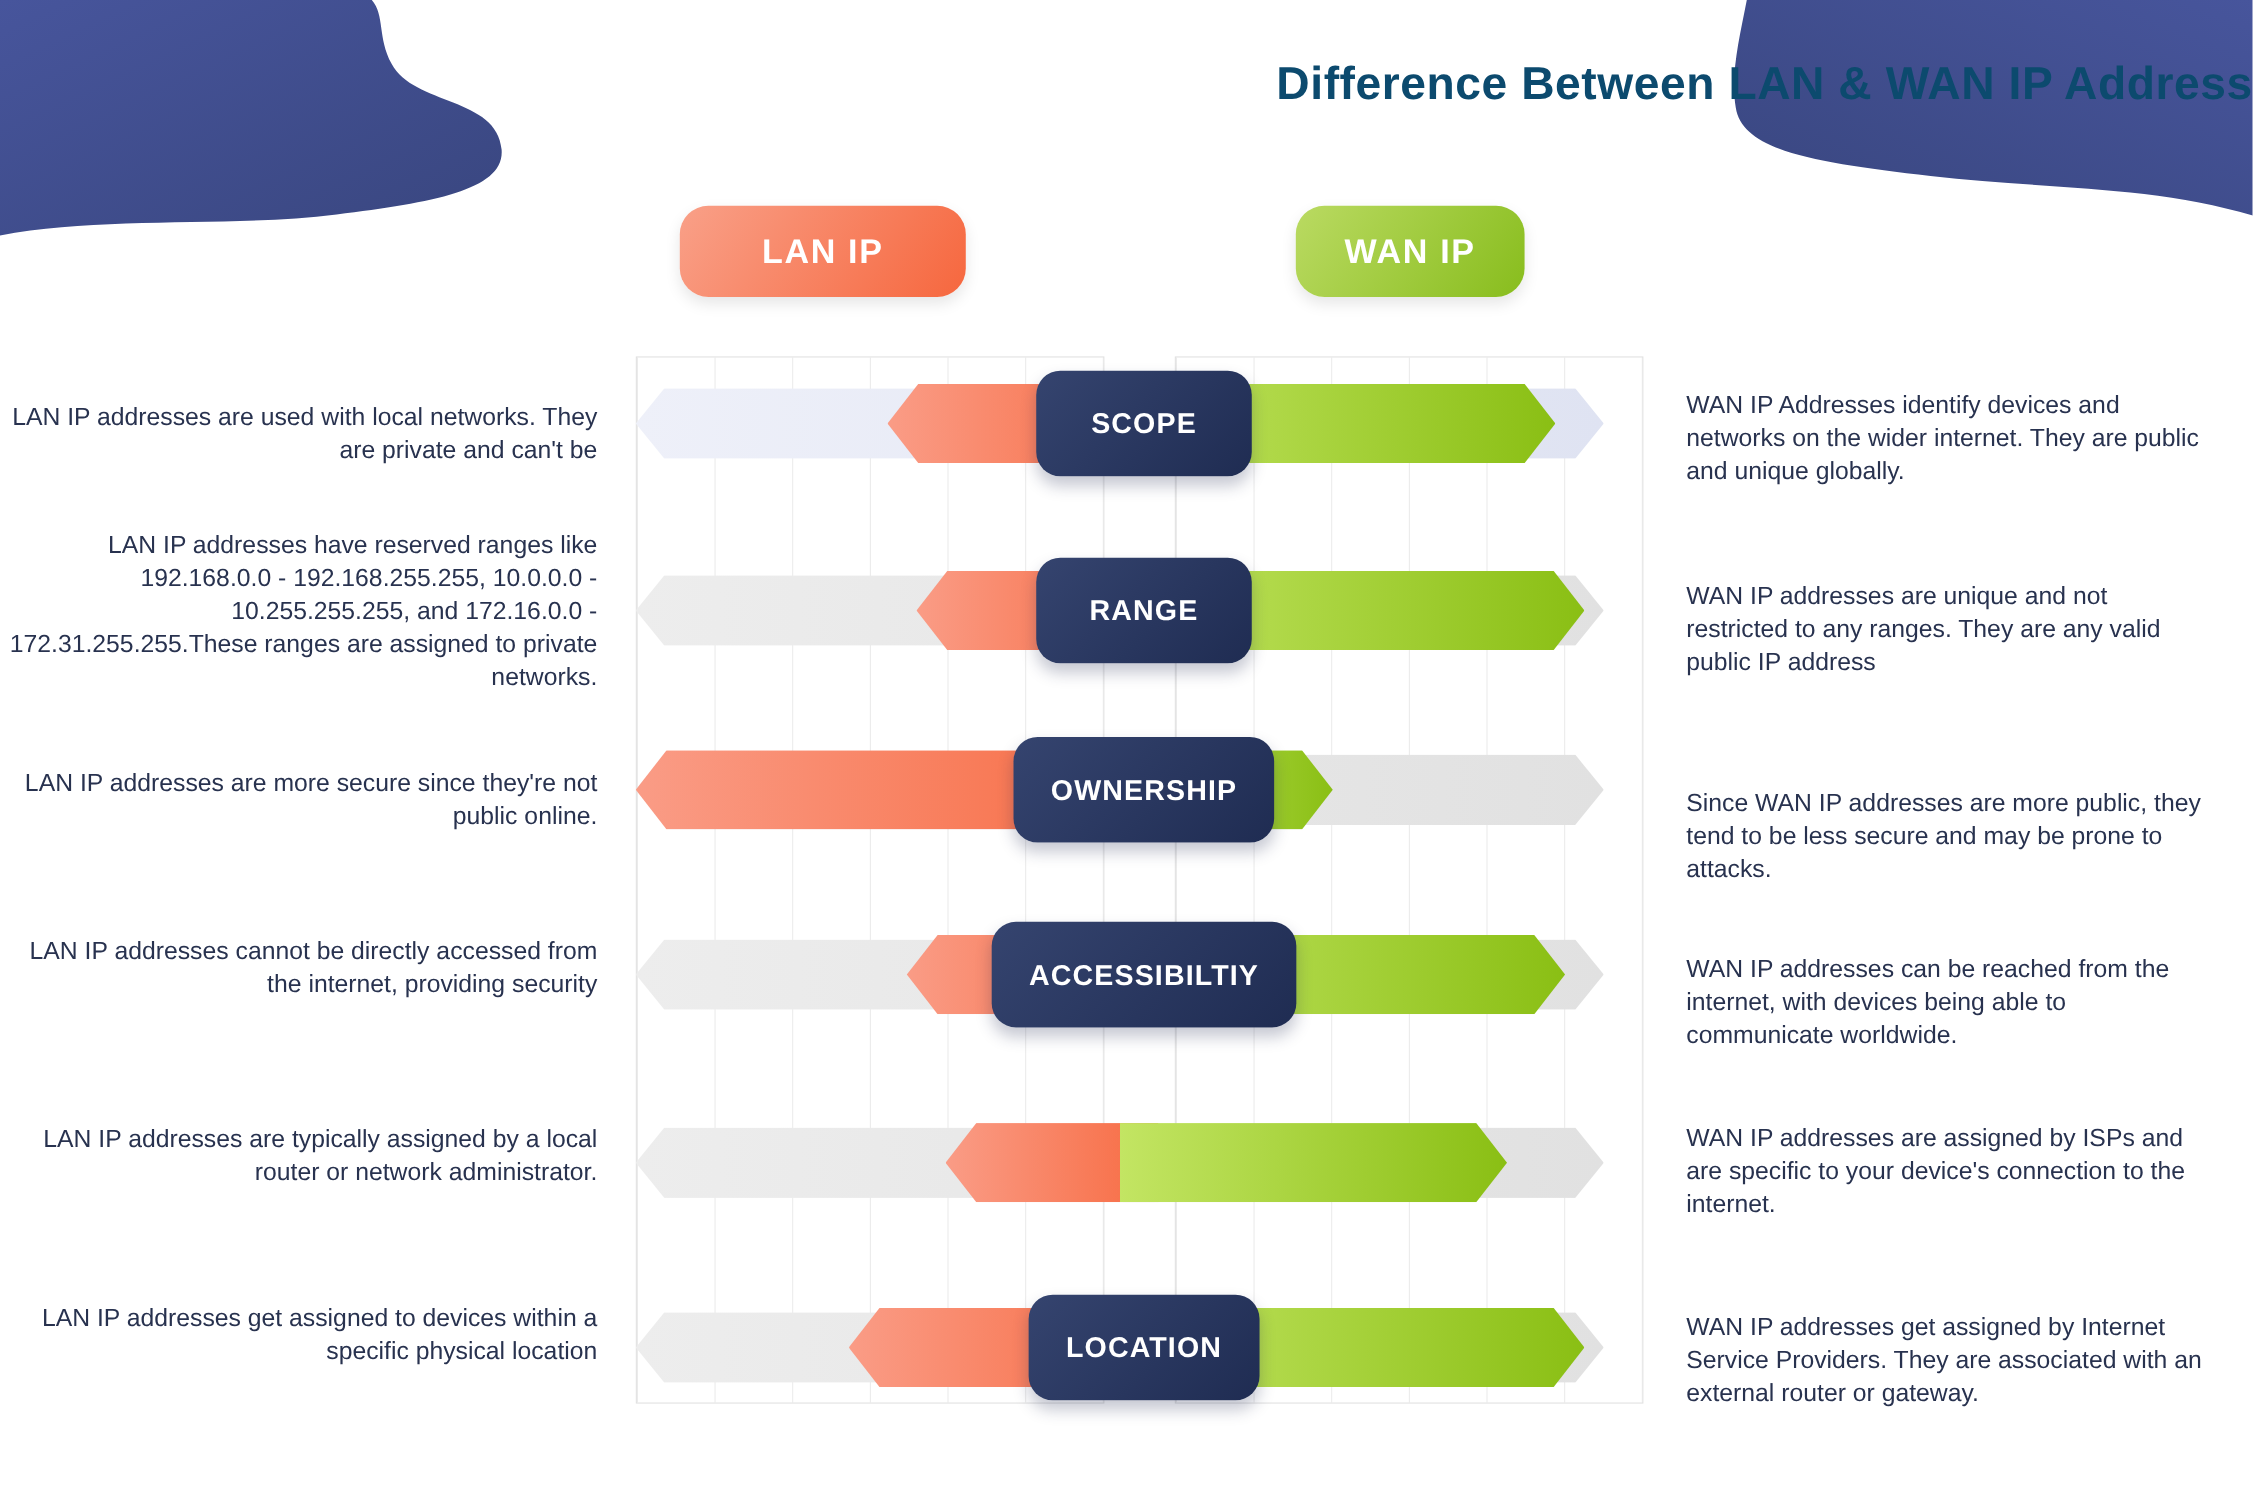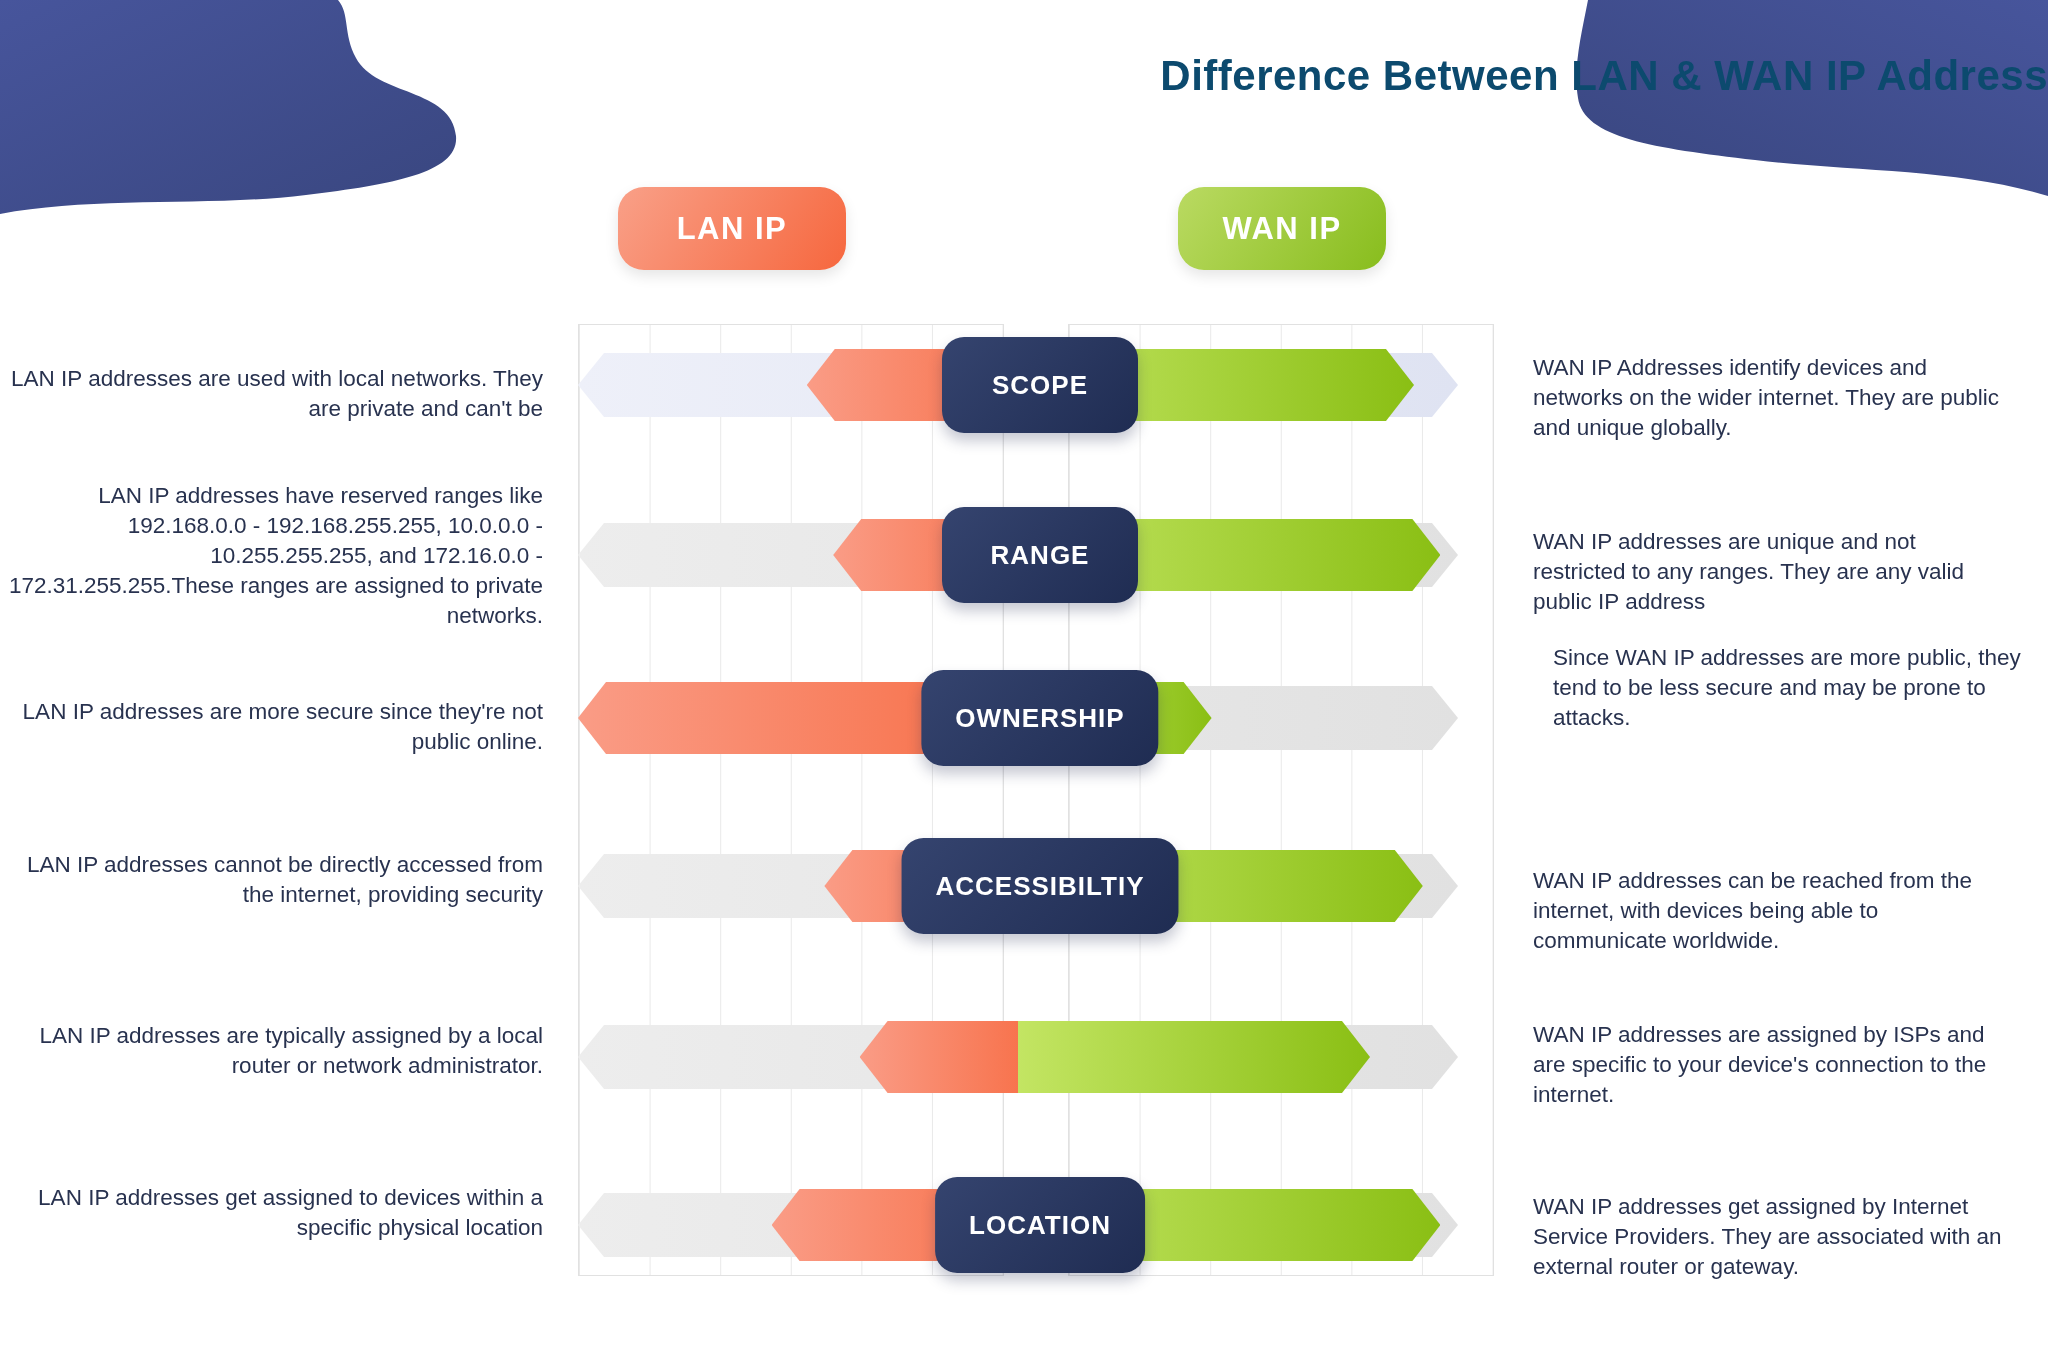--- a/index.html
+++ b/index.html
@@ -16,21 +16,21 @@
     position:absolute;top:52px;left:0;width:100%;text-align:right;
     font-size:42px;font-weight:bold;color:#0c4a6e;letter-spacing:.5px;
   }
   
   .badge{
     position:absolute;top:187px;height:83px;border-radius:26px;color:#fff;
     font-weight:bold;font-size:31px;letter-spacing:1.5px;
     display:flex;align-items:center;justify-content:center;
     box-shadow:0 6px 14px rgba(0,0,0,.10);
   }
-  .badge.lan{left:618px;width:228px;background:linear-gradient(125deg,#f9a088 0%,#f6673e 100%);}
+  .badge.lan{left:618px;width:260px;background:linear-gradient(125deg,#f9a088 0%,#f6673e 100%);}
   .badge.wan{left:1178px;width:208px;background:linear-gradient(125deg,#bada62 0%,#88bd1d 100%);}
   
   .panel{
     position:absolute;top:324px;width:424px;height:950px;background:#ffffff;
     border:1px solid #e1e1e1;
     background-image:linear-gradient(to right,#e9e9e9 1px,transparent 1px);
     background-size:70.6px 100%;
   }
   .panel.lan{left:578px;}
   .panel.wan{left:1068px;}
@@ -138,16 +138,16 @@
 
 <div class="desc lan" style="top: 394px;">LAN IP addresses are used with local networks. They are private and can't be</div>
 <div class="desc lan" style="top: 556px;">LAN IP addresses have reserved ranges like 192.168.0.0 - 192.168.255.255, 10.0.0.0 - 10.255.255.255, and 172.16.0.0 - 172.31.255.255.These ranges are assigned to private networks.</div>
 <div class="desc lan" style="top: 727px;">LAN IP addresses are more secure since they're not public online.</div>
 <div class="desc lan" style="top: 880px;">LAN IP addresses cannot be directly accessed from the internet, providing security</div>
 <div class="desc lan" style="top: 1051px;">LAN IP addresses are typically assigned by a local router or network administrator.</div>
 <div class="desc lan" style="top: 1213px;">LAN IP addresses get assigned to devices within a specific physical location</div>
 
 <div class="desc wan" style="top: 398px;">WAN IP Addresses identify devices and networks on the wider internet. They are public and unique globally.</div>
 <div class="desc wan" style="top: 572px;">WAN IP addresses are unique and not restricted to any ranges. They are any valid public IP address</div>
-<div class="desc wan" style="top: 688px; margin-left: 20px;">Since WAN IP addresses are more public, they tend to be less secure and may be prone to attacks.</div>
+<div class="desc wan" style="top: 760px;">Since WAN IP addresses are more public, they tend to be less secure and may be prone to attacks.</div>
 <div class="desc wan" style="top: 892px; margin-top: 19px;">WAN IP addresses can be reached from the internet, with devices being able to communicate worldwide.</div>
 <div class="desc wan" style="top: 1065px;">WAN IP addresses are assigned by ISPs and are specific to your device's connection to the internet.</div>
 <div class="desc wan" style="top: 1237px;">WAN IP addresses get assigned by Internet Service Providers. They are associated with an external router or gateway.</div>
 
 </body></html>

